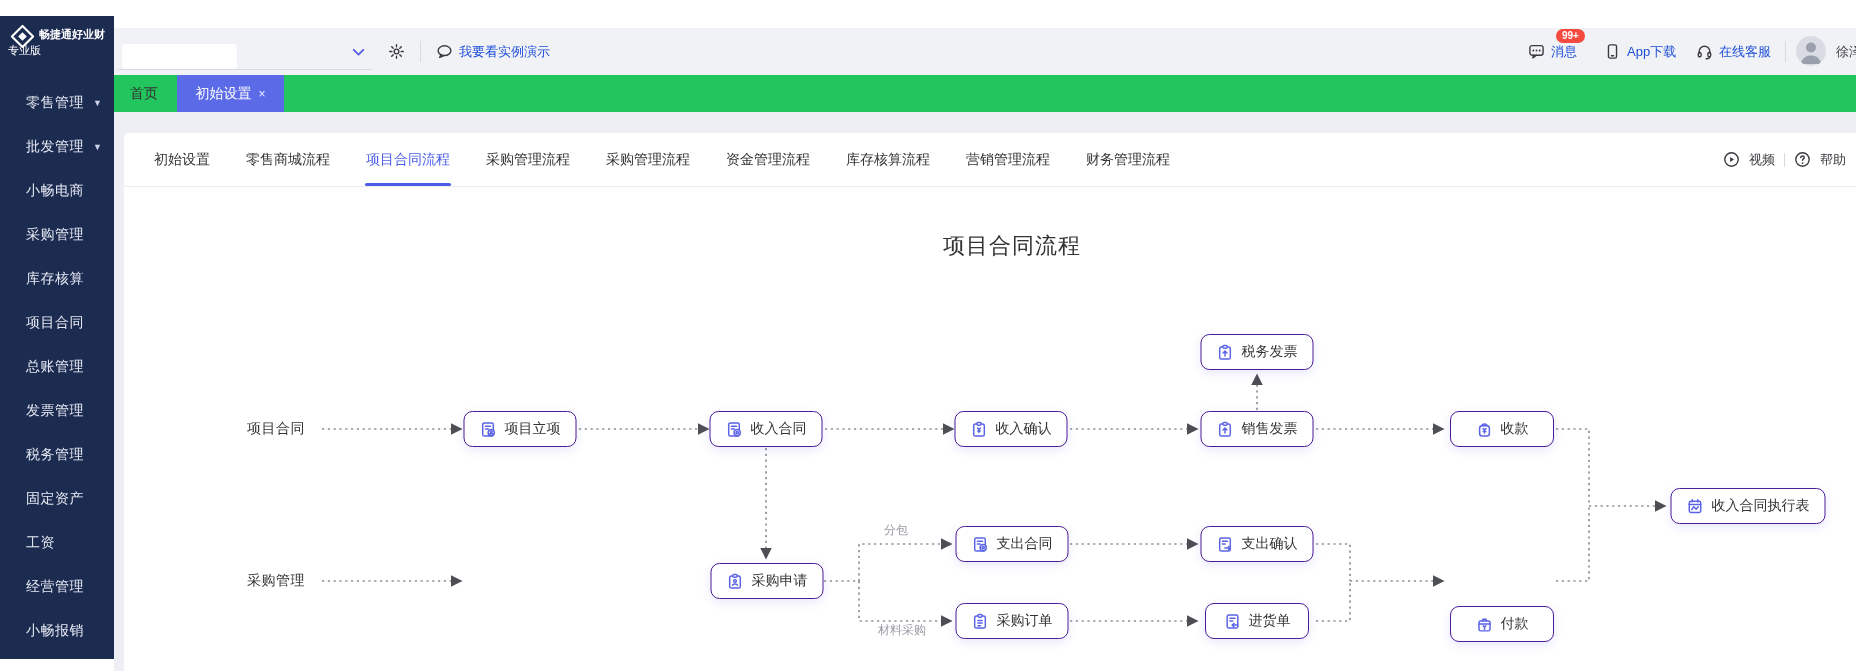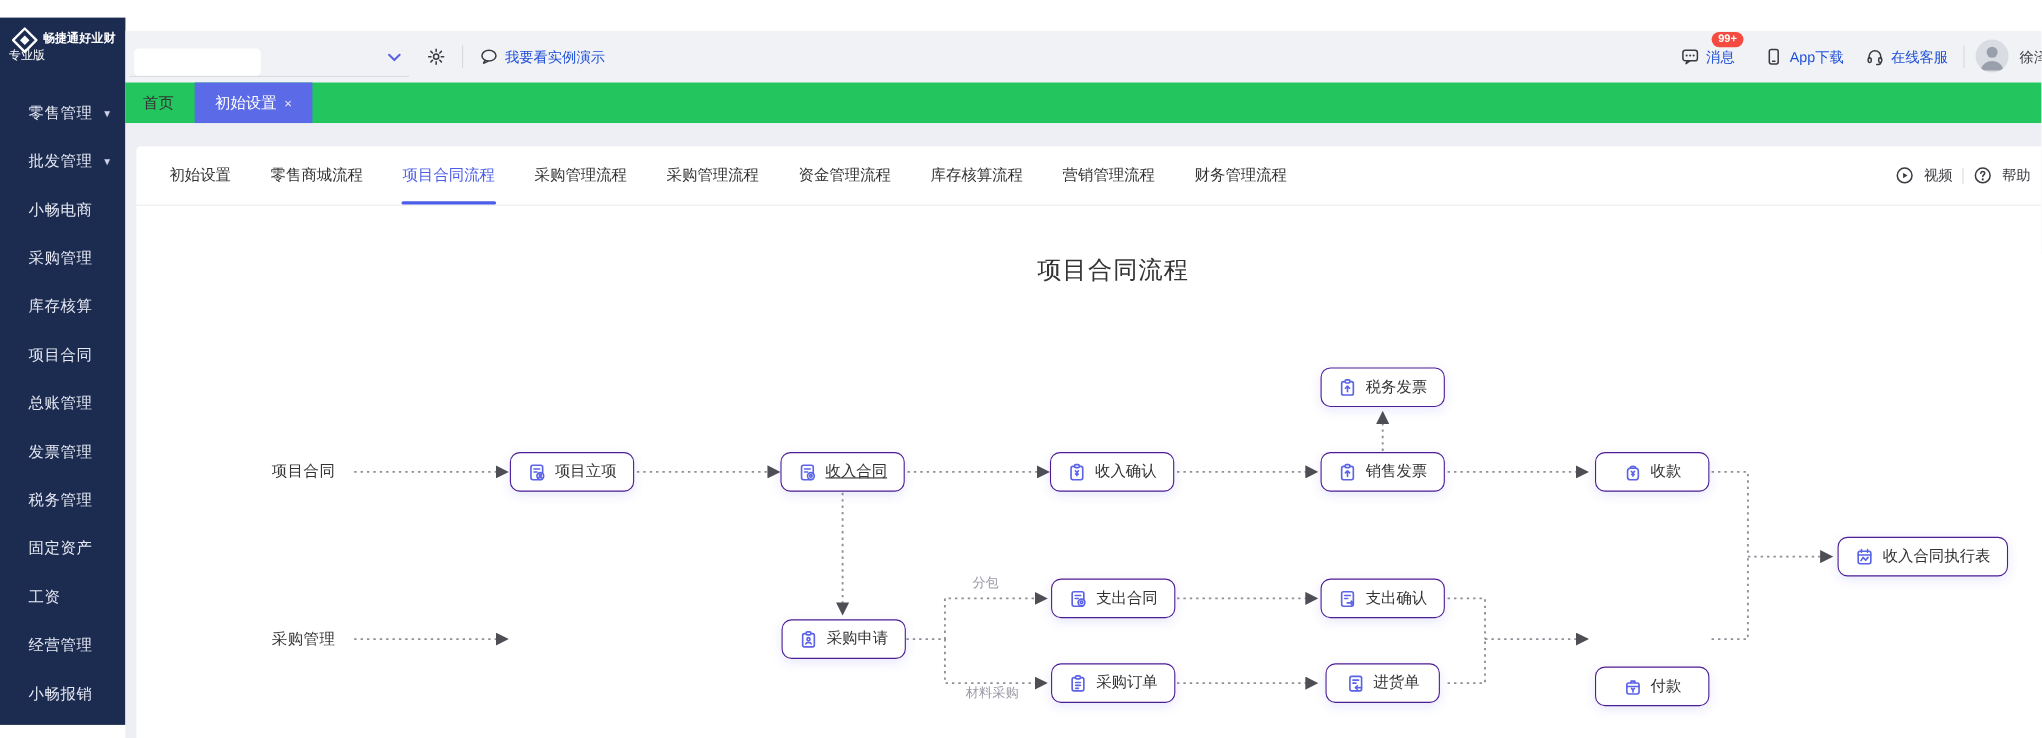--- a/index.html
+++ b/index.html
@@ -265,21 +265,21 @@
               <svg viewBox="0 0 16 16">
                 <rect x="3" y="1.8" width="10" height="12.4" rx="1.6"></rect>
                 <path d="M5.6 5h4.8M5.6 7.6h2.6"></path>
                 <circle cx="11" cy="11" r="2.9" fill="#fff"></circle>
                 <circle cx="11" cy="10.2" r=".9"></circle>
                 <path d="M9.5 12.6c.4-1 2.6-1 3 0"></path>
               </svg>
             </span>
             <span>项目立项</span>
           </div>
-          <div class="fnode" style="left: 642px; top: 296px; text-decoration: underline;">
+          <div class="fnode" style="left: 642px; top: 296px;">
             <span class="node-icon">
               <svg viewBox="0 0 16 16">
                 <rect x="3" y="1.8" width="10" height="12.4" rx="1.6"></rect>
                 <path d="M5.6 5h4.8M5.6 7.6h2.6"></path>
                 <circle cx="11" cy="11" r="2.9" fill="#fff"></circle>
                 <circle cx="11" cy="11" r="1.1"></circle>
               </svg>
             </span>
             <span>收入合同</span>
           </div>

